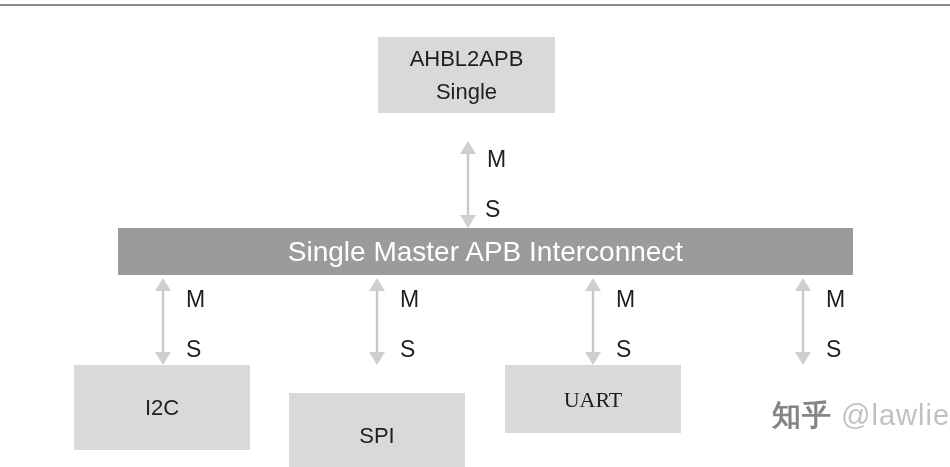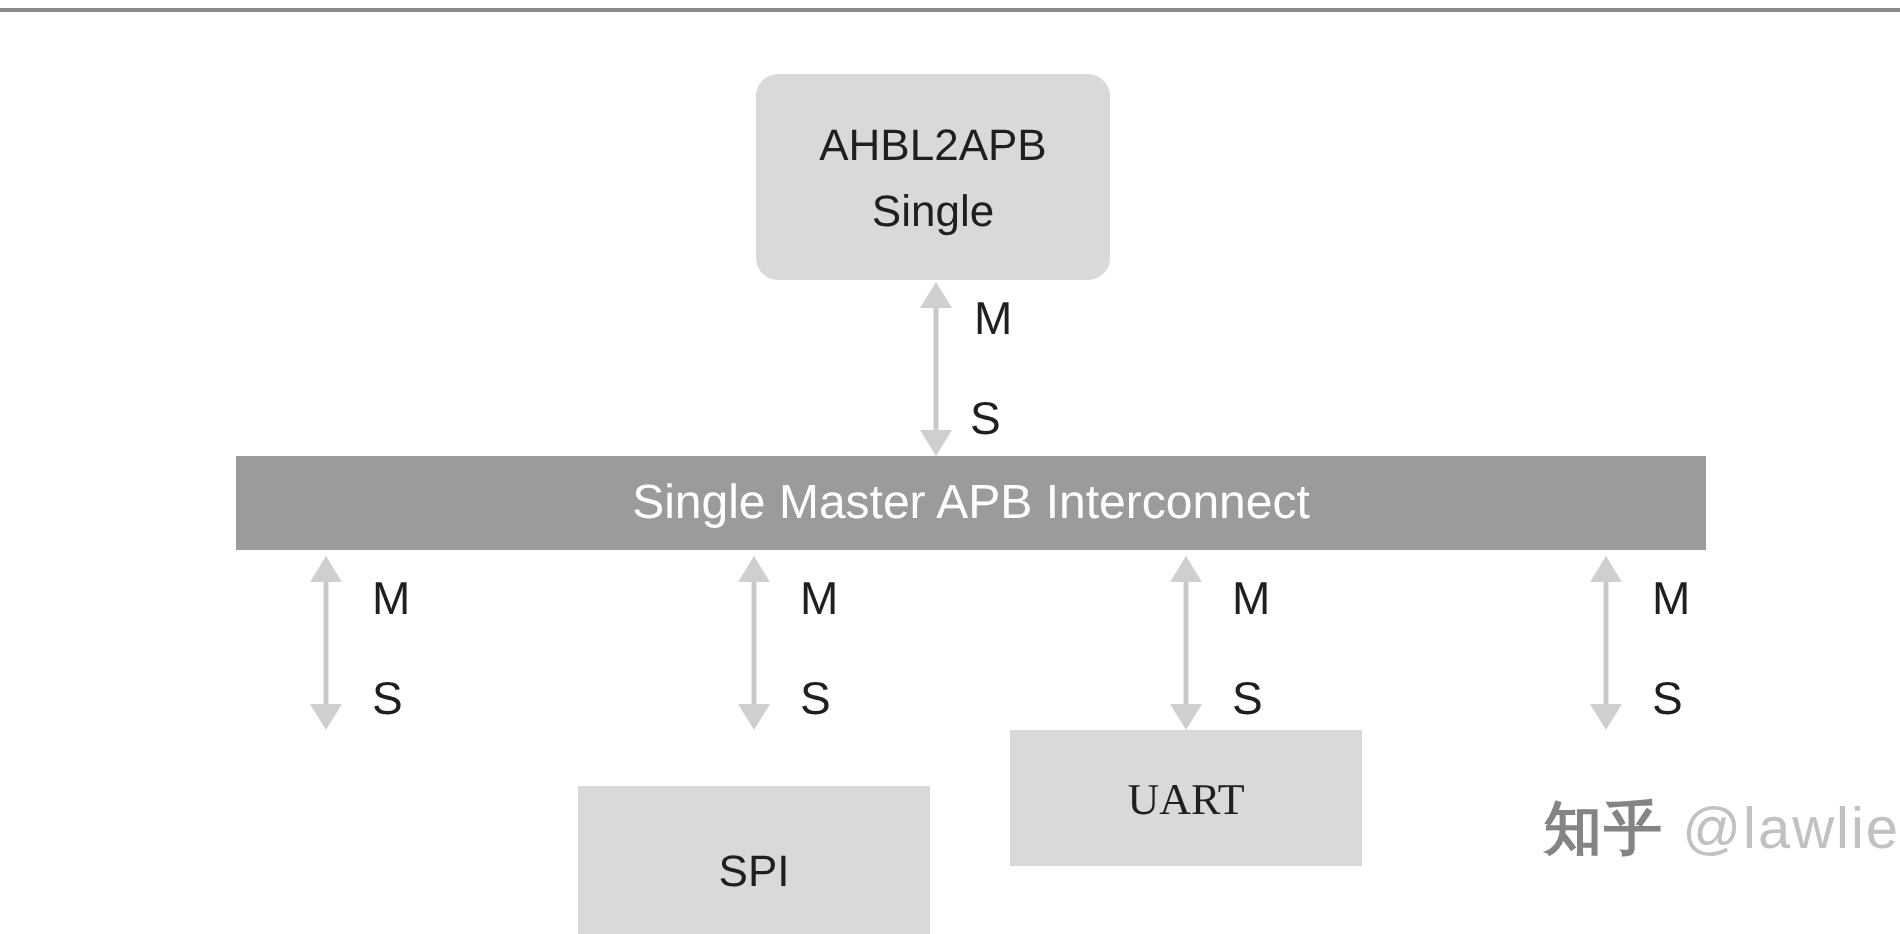--- a/index.html
+++ b/index.html
@@ -40,21 +40,21 @@
     position: absolute;
     left: 118px;
     top: 228px;
     width: 735px;
     height: 47px;
     background: #9b9b9b;
     display: flex;
     align-items: center;
     justify-content: center;
     color: #ffffff;
-    font-size: 24px;
+    font-size: 28px;
   }
   .arrow {
     position: absolute;
     width: 26px;
     height: 89px;
   }
   .ms-label {
     position: absolute;
     font-size: 23px;
     line-height: 1.15;
@@ -78,21 +78,21 @@
     color: rgba(190, 190, 190, 0.95);
   }
 </style>
 </head>
 <body>
 
 <div id="canvas">
 
   <div class="top-rule"></div>
 
-  <div class="box" style="left:378px; top:37px; width:177px; height:103px;border-radius:11px;">
+  <div class="box" style="left:378px; top:37px; width:177px; height:76px;">
     <span>AHBL2APB</span>
     <span>Single</span>
   </div>
 
   <svg class="arrow" style="left:455px; top:140px;" viewBox="0 0 26 89">
     <line x1="13" y1="10" x2="13" y2="79" stroke="#c8c8c8" stroke-width="2.4"></line>
     <polygon points="13,1 5,14 21,14" fill="#cfcfcf"></polygon>
     <polygon points="13,88 5,75 21,75" fill="#cfcfcf"></polygon>
   </svg>
   <div class="ms-label" style="left:487px; top:146px;">M</div>
@@ -102,20 +102,23 @@
     <span>Single Master APB Interconnect</span>
   </div>
 
   <svg class="arrow" style="left:150px; top:277px;" viewBox="0 0 26 89">
     <line x1="13" y1="10" x2="13" y2="79" stroke="#c8c8c8" stroke-width="2.4"></line>
     <polygon points="13,1 5,14 21,14" fill="#cfcfcf"></polygon>
     <polygon points="13,88 5,75 21,75" fill="#cfcfcf"></polygon>
   </svg>
   <div class="ms-label" style="left:186px; top:286px;">M</div>
   <div class="ms-label" style="left:186px; top:336px;">S</div>
+  <div class="box" style="left:74px; top:365px; width:176px; height:85px;">
+    <span>I2C</span>
+  </div>
 
   <svg class="arrow" style="left:364px; top:277px;" viewBox="0 0 26 89">
     <line x1="13" y1="10" x2="13" y2="79" stroke="#c8c8c8" stroke-width="2.4"></line>
     <polygon points="13,1 5,14 21,14" fill="#cfcfcf"></polygon>
     <polygon points="13,88 5,75 21,75" fill="#cfcfcf"></polygon>
   </svg>
   <div class="ms-label" style="left:400px; top:286px;">M</div>
   <div class="ms-label" style="left:400px; top:336px;">S</div>
   <div class="box" style="left:289px; top:365px; width:176px; height:85px;margin-top:28px;">
     <span>SPI</span>

